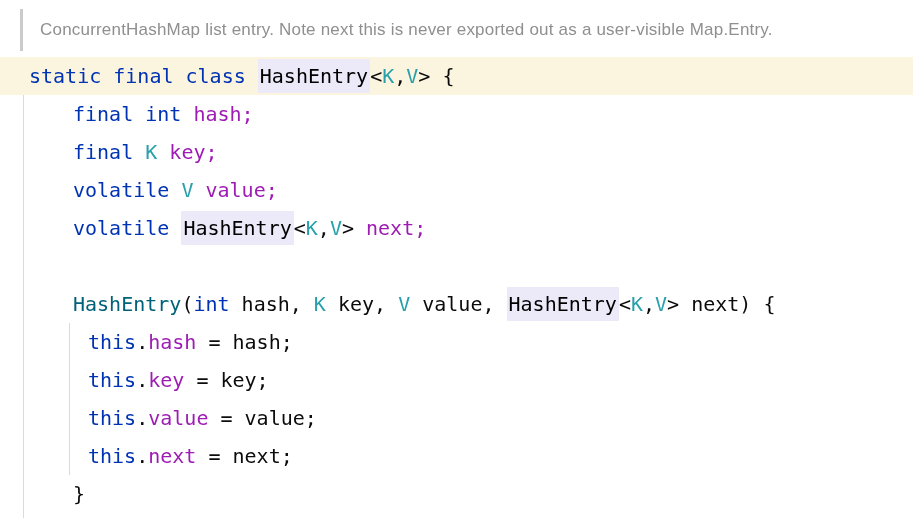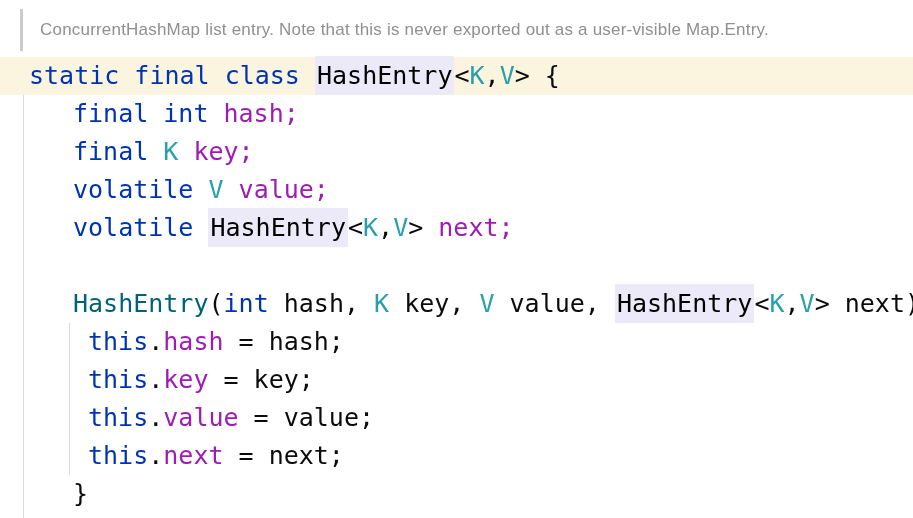--- a/index.html
+++ b/index.html
@@ -17,41 +17,41 @@
     position:absolute;top:9px;left:20px;height:42px;
     display:flex;align-items:center;
     border-left:3px solid var(--doc-bar);
     padding-left:17px;
     font-size:17px;letter-spacing:0.2px;color:var(--comment);
     white-space:nowrap;
   }
   .code-editor{
     position:absolute;top:57px;left:0;width:913px;
     font-family:"DejaVu Sans Mono", monospace;
-    font-size:25px;line-height:38px;
+    font-size:20px;line-height:38px;
     color:var(--plain);
     white-space:pre;
   }
   .code-line{height:38px;}
   .ind-0{padding-left:29px;}
   .ind-1{padding-left:73px;}
   .ind-2{padding-left:88px;}
   .hl-line{background:var(--line-hl);}
   .token-hl{background:var(--id-hl);padding:5px 2px;}
   .indent-guide{position:absolute;width:1px;background:var(--guide);}
   .guide-class{left:23px;top:95px;height:423px;}
   .guide-ctor{left:69px;top:323px;height:152px;}
 </style>
 </head>
 <body>
 
 <div>
 
   <div class="doc-comment">
-    <span>ConcurrentHashMap list entry. Note that this is never exported out as a user-visible Map.Entry.</span>
+    <span>ConcurrentHashMap list entry. Note next this is never exported out as a user-visible Map.Entry.</span>
   </div>
 
   <div class="indent-guide guide-class"></div>
   <div class="indent-guide guide-ctor"></div>
 
   <div class="code-editor"><div class="code-line ind-0 hl-line"><span style="color: rgb(0, 51, 179);">static final class </span><span class="token-hl" style="color: rgb(0, 0, 0);">HashEntry</span><span style="color: rgb(11, 11, 11);">&lt;</span><span style="color: rgb(40, 160, 172);">K</span><span style="color: rgb(11, 11, 11);">,</span><span style="color: rgb(40, 160, 172);">V</span><span style="color: rgb(11, 11, 11);">&gt; {</span></div><div class="code-line ind-1"><span style="color: rgb(0, 51, 179);">final int </span><span style="color: rgb(158, 28, 180);">hash;</span></div><div class="code-line ind-1"><span style="color: rgb(0, 51, 179);">final </span><span style="color: rgb(40, 160, 172);">K</span><span style="color: rgb(11, 11, 11);"> </span><span style="color: rgb(158, 28, 180);">key;</span></div><div class="code-line ind-1"><span style="color: rgb(0, 51, 179);">volatile </span><span style="color: rgb(40, 160, 172);">V</span><span style="color: rgb(11, 11, 11);"> </span><span style="color: rgb(158, 28, 180);">value;</span></div><div class="code-line ind-1"><span style="color: rgb(0, 51, 179);">volatile </span><span class="token-hl" style="color: rgb(0, 0, 0);">HashEntry</span><span style="color: rgb(11, 11, 11);">&lt;</span><span style="color: rgb(40, 160, 172);">K</span><span style="color: rgb(11, 11, 11);">,</span><span style="color: rgb(40, 160, 172);">V</span><span style="color: rgb(11, 11, 11);">&gt; </span><span style="color: rgb(158, 28, 180);">next;</span></div><div class="code-line ind-0"></div><div class="code-line ind-1"><span style="color: rgb(0, 98, 122);">HashEntry</span><span style="color: rgb(11, 11, 11);">(</span><span style="color: rgb(0, 51, 179);">int</span><span style="color: rgb(11, 11, 11);"> hash, </span><span style="color: rgb(40, 160, 172);">K</span><span style="color: rgb(11, 11, 11);"> key, </span><span style="color: rgb(40, 160, 172);">V</span><span style="color: rgb(11, 11, 11);"> value, </span><span class="token-hl" style="color: rgb(0, 0, 0);">HashEntry</span><span style="color: rgb(11, 11, 11);">&lt;</span><span style="color: rgb(40, 160, 172);">K</span><span style="color: rgb(11, 11, 11);">,</span><span style="color: rgb(40, 160, 172);">V</span><span style="color: rgb(11, 11, 11);">&gt; next) {</span></div><div class="code-line ind-2"><span style="color: rgb(0, 51, 179);">this</span><span style="color: rgb(11, 11, 11);">.</span><span style="color: rgb(158, 28, 180);">hash</span><span style="color: rgb(11, 11, 11);"> = hash;</span></div><div class="code-line ind-2"><span style="color: rgb(0, 51, 179);">this</span><span style="color: rgb(11, 11, 11);">.</span><span style="color: rgb(158, 28, 180);">key</span><span style="color: rgb(11, 11, 11);"> = key;</span></div><div class="code-line ind-2"><span style="color: rgb(0, 51, 179);">this</span><span style="color: rgb(11, 11, 11);">.</span><span style="color: rgb(158, 28, 180);">value</span><span style="color: rgb(11, 11, 11);"> = value;</span></div><div class="code-line ind-2"><span style="color: rgb(0, 51, 179);">this</span><span style="color: rgb(11, 11, 11);">.</span><span style="color: rgb(158, 28, 180);">next</span><span style="color: rgb(11, 11, 11);"> = next;</span></div><div class="code-line ind-1"><span style="color: rgb(11, 11, 11);">}</span></div></div>
 
 </div>
 
 </body></html>

